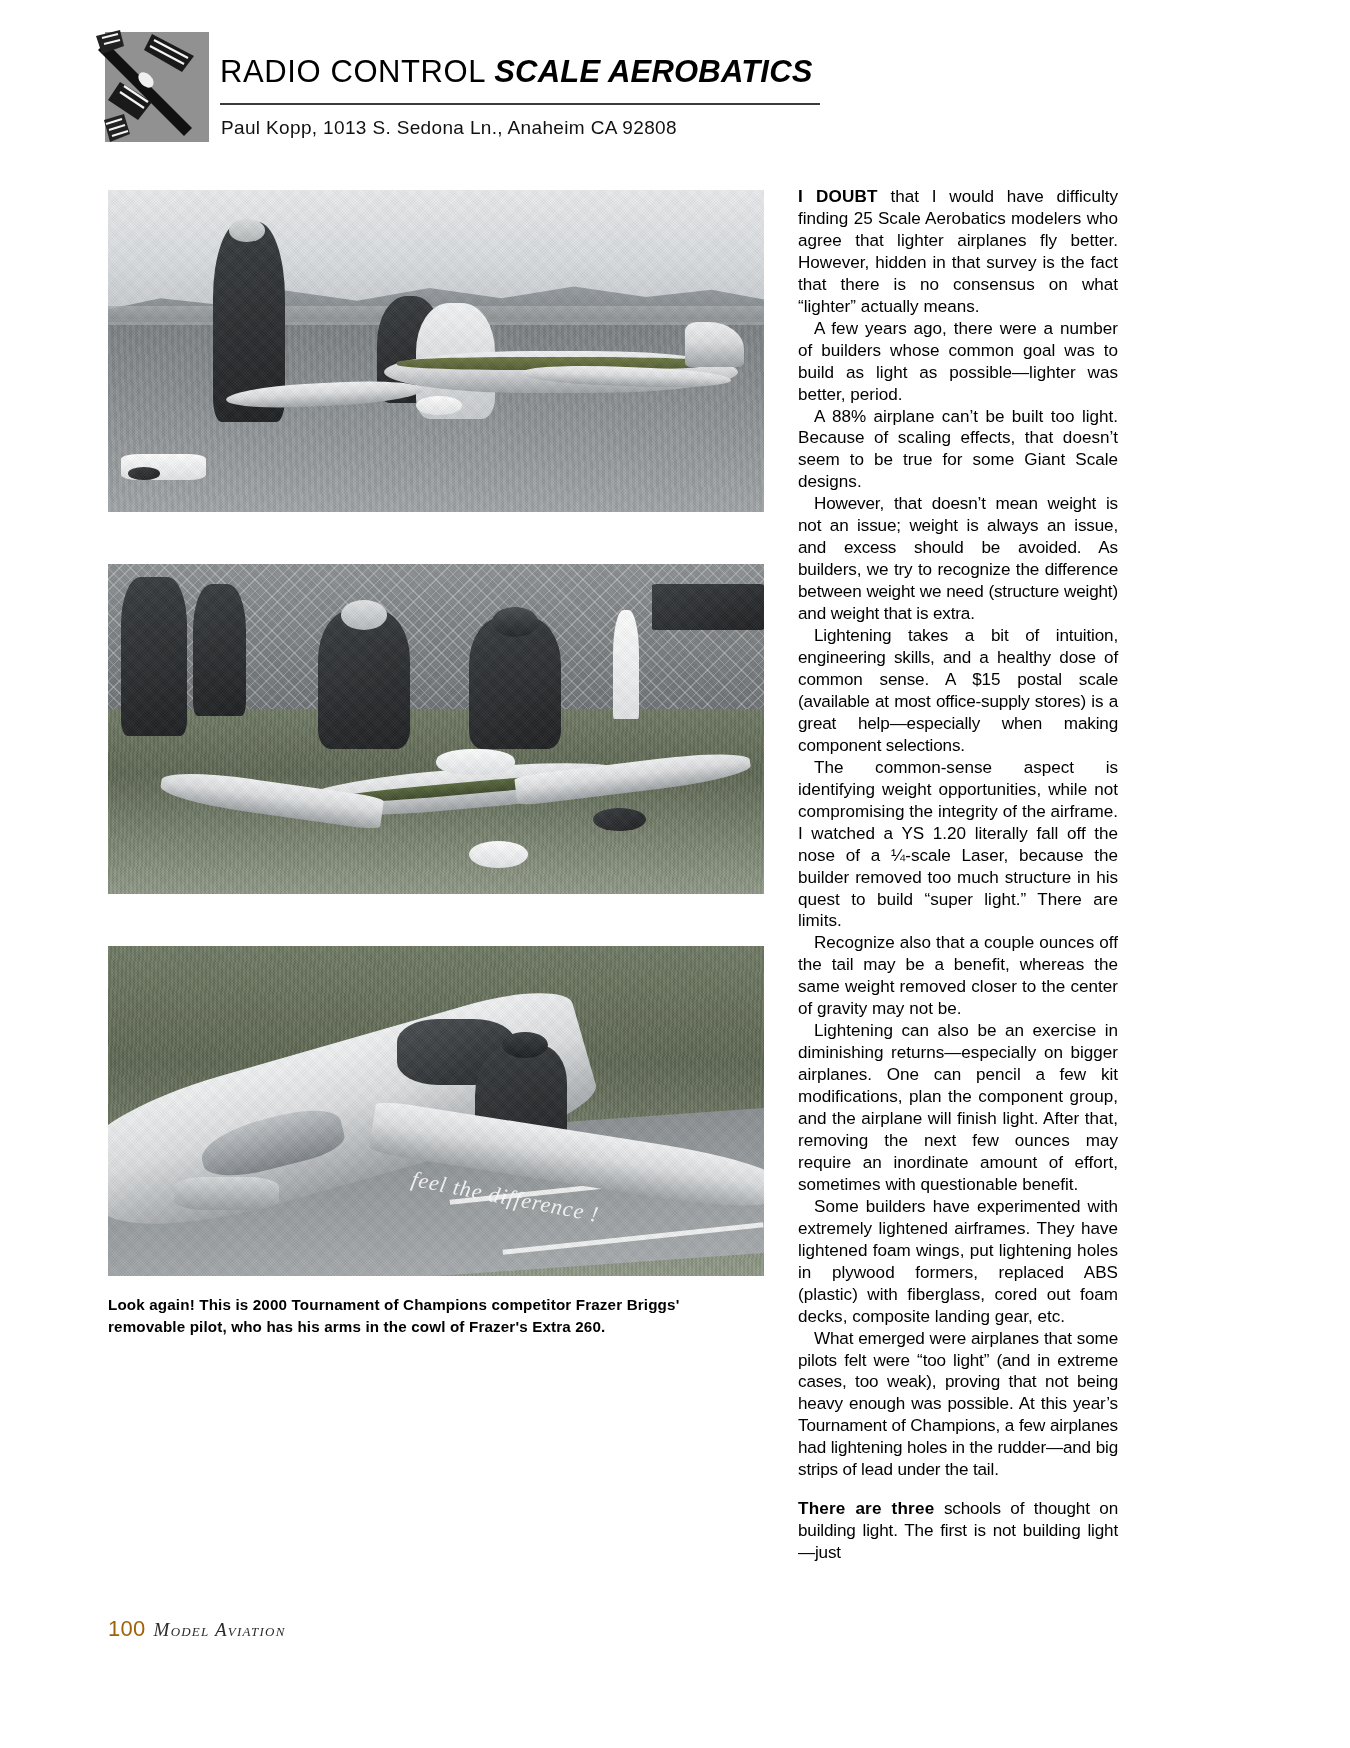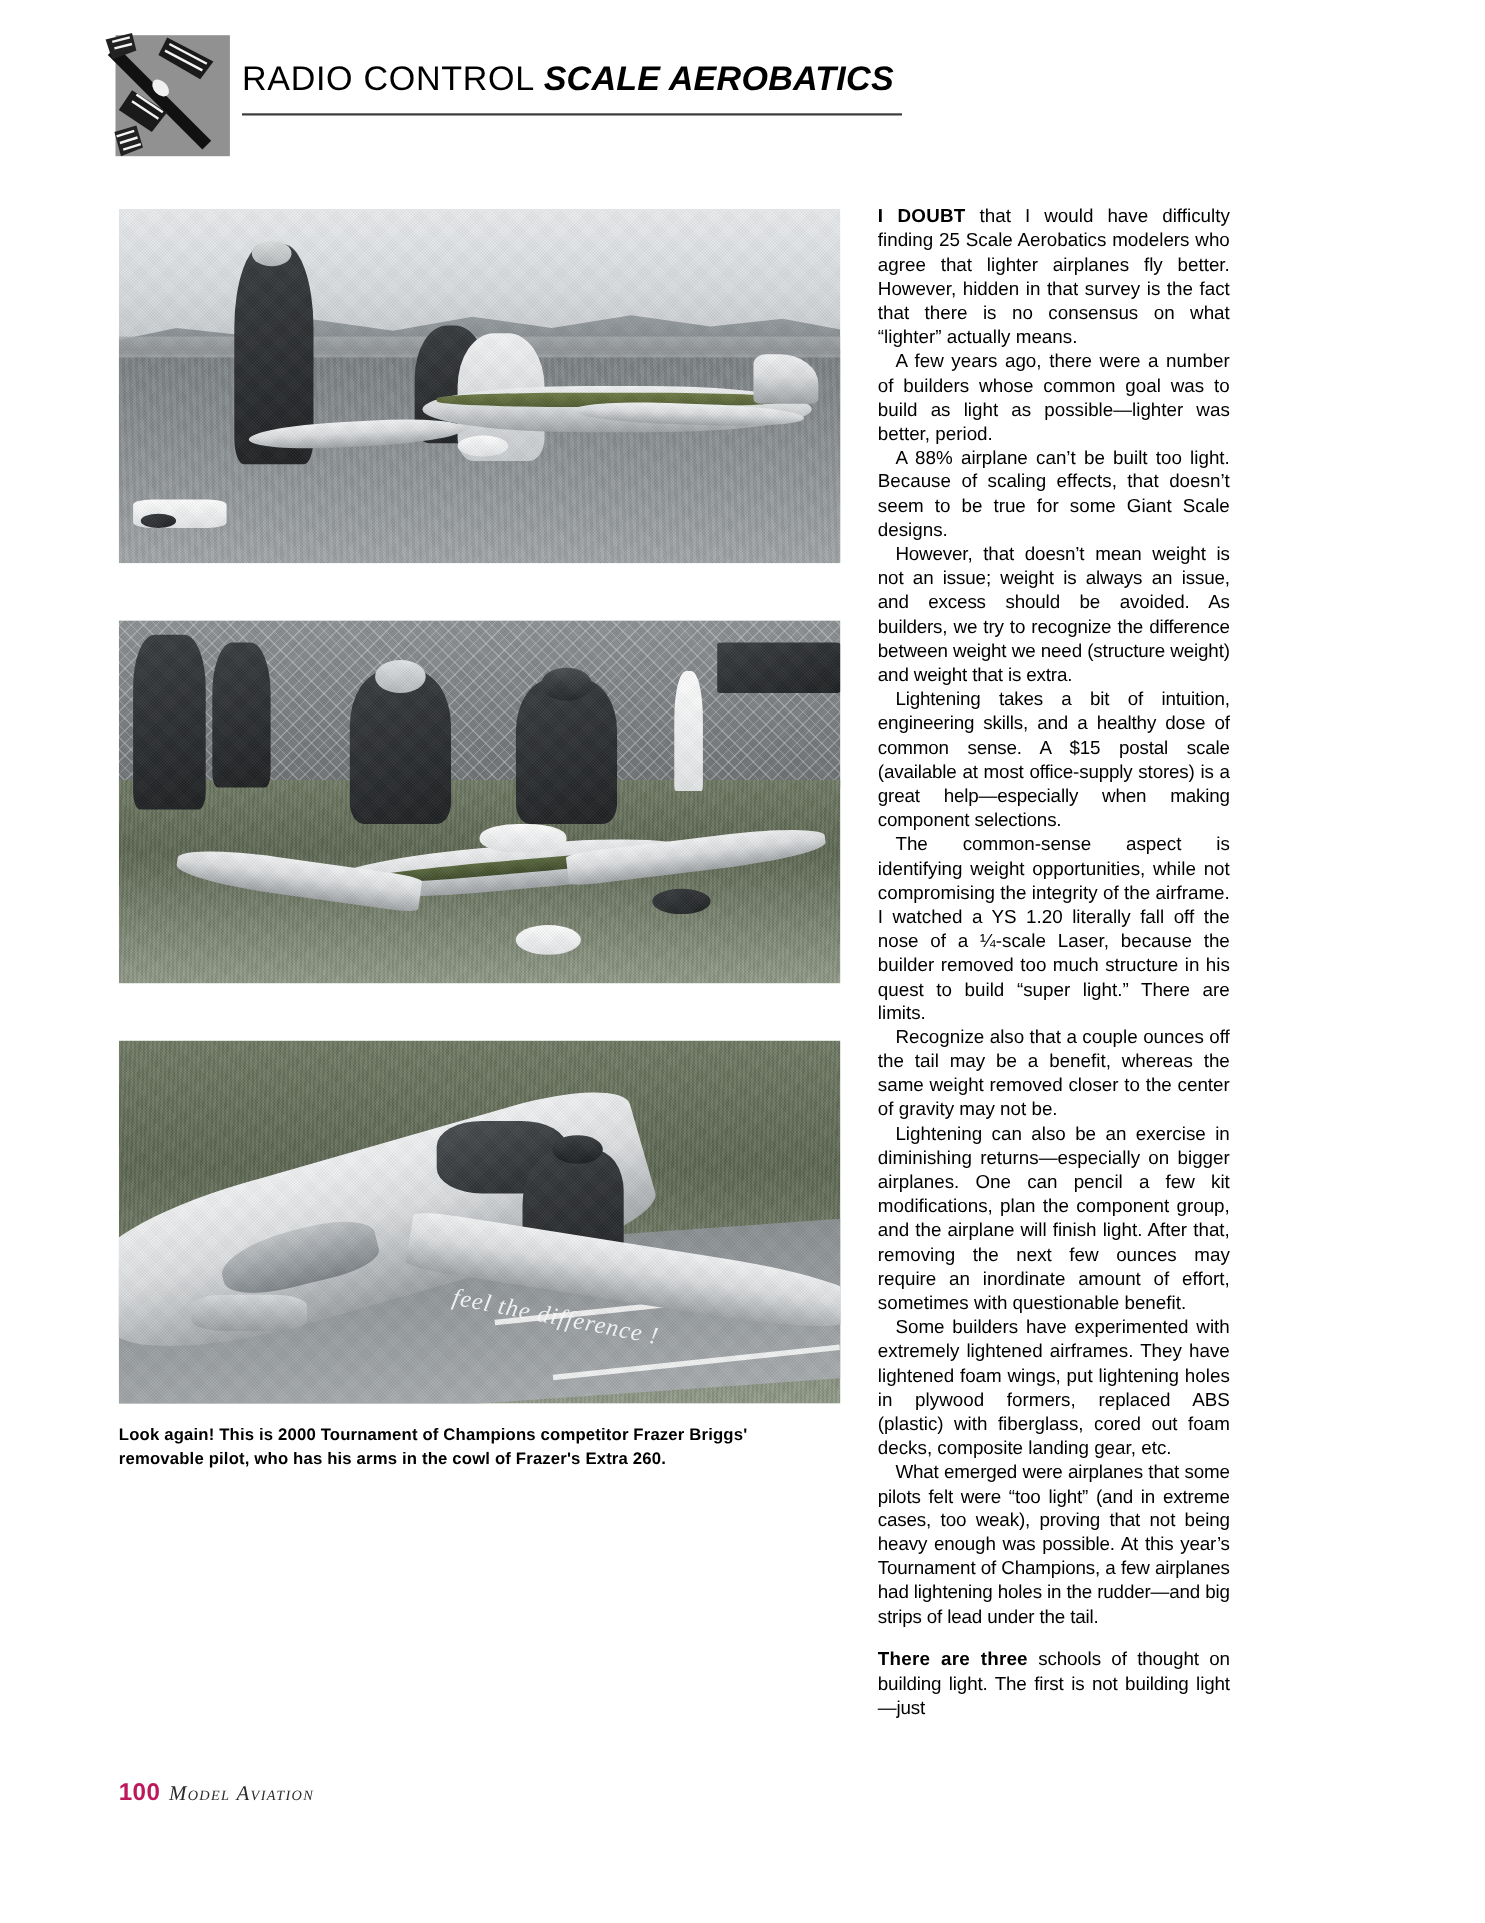--- a/index.html
+++ b/index.html
@@ -141,23 +141,23 @@
 
   
   .footer {
     position: absolute;
     left: 96px;
     top: 1616px;
     white-space: nowrap;
   }
   .footer-page {
     font-family: "Liberation Sans", sans-serif;
-    font-weight: bold;
+    font-weight: normal;
     font-size: 22px;
-    color: #be185d;
+    color: #a16207;
     letter-spacing: 0.3px;
   }
   .footer-mag {
     font-family: "Liberation Serif", serif;
     font-style: italic;
     font-size: 19px;
     letter-spacing: 1.2px;
     color: #2b2b2b;
     margin-left: 8px;
     font-variant: small-caps;
@@ -267,20 +267,21 @@
     </svg>
 
     <div class="masthead-titlewrap">
       <div class="masthead-title">
         <span>RADIO CONTROL </span><span class="italic-part">SCALE AEROBATICS</span>
       </div>
     </div>
 
     <div class="masthead-rule"></div>
 
+    <div class="masthead-byline">Paul Kopp, 1013 S. Sedona Ln., Anaheim CA 92808</div>
   </div>
 
   <div class="left-col">
 
     <div class="photo-block">
       <div class="photo photo-1">
         <div class="ph-sky"></div>
         <div class="ph-hills"></div>
         <div class="ph-ground"></div>
         <div class="ph-tarmac" style="height:58%;"></div>

